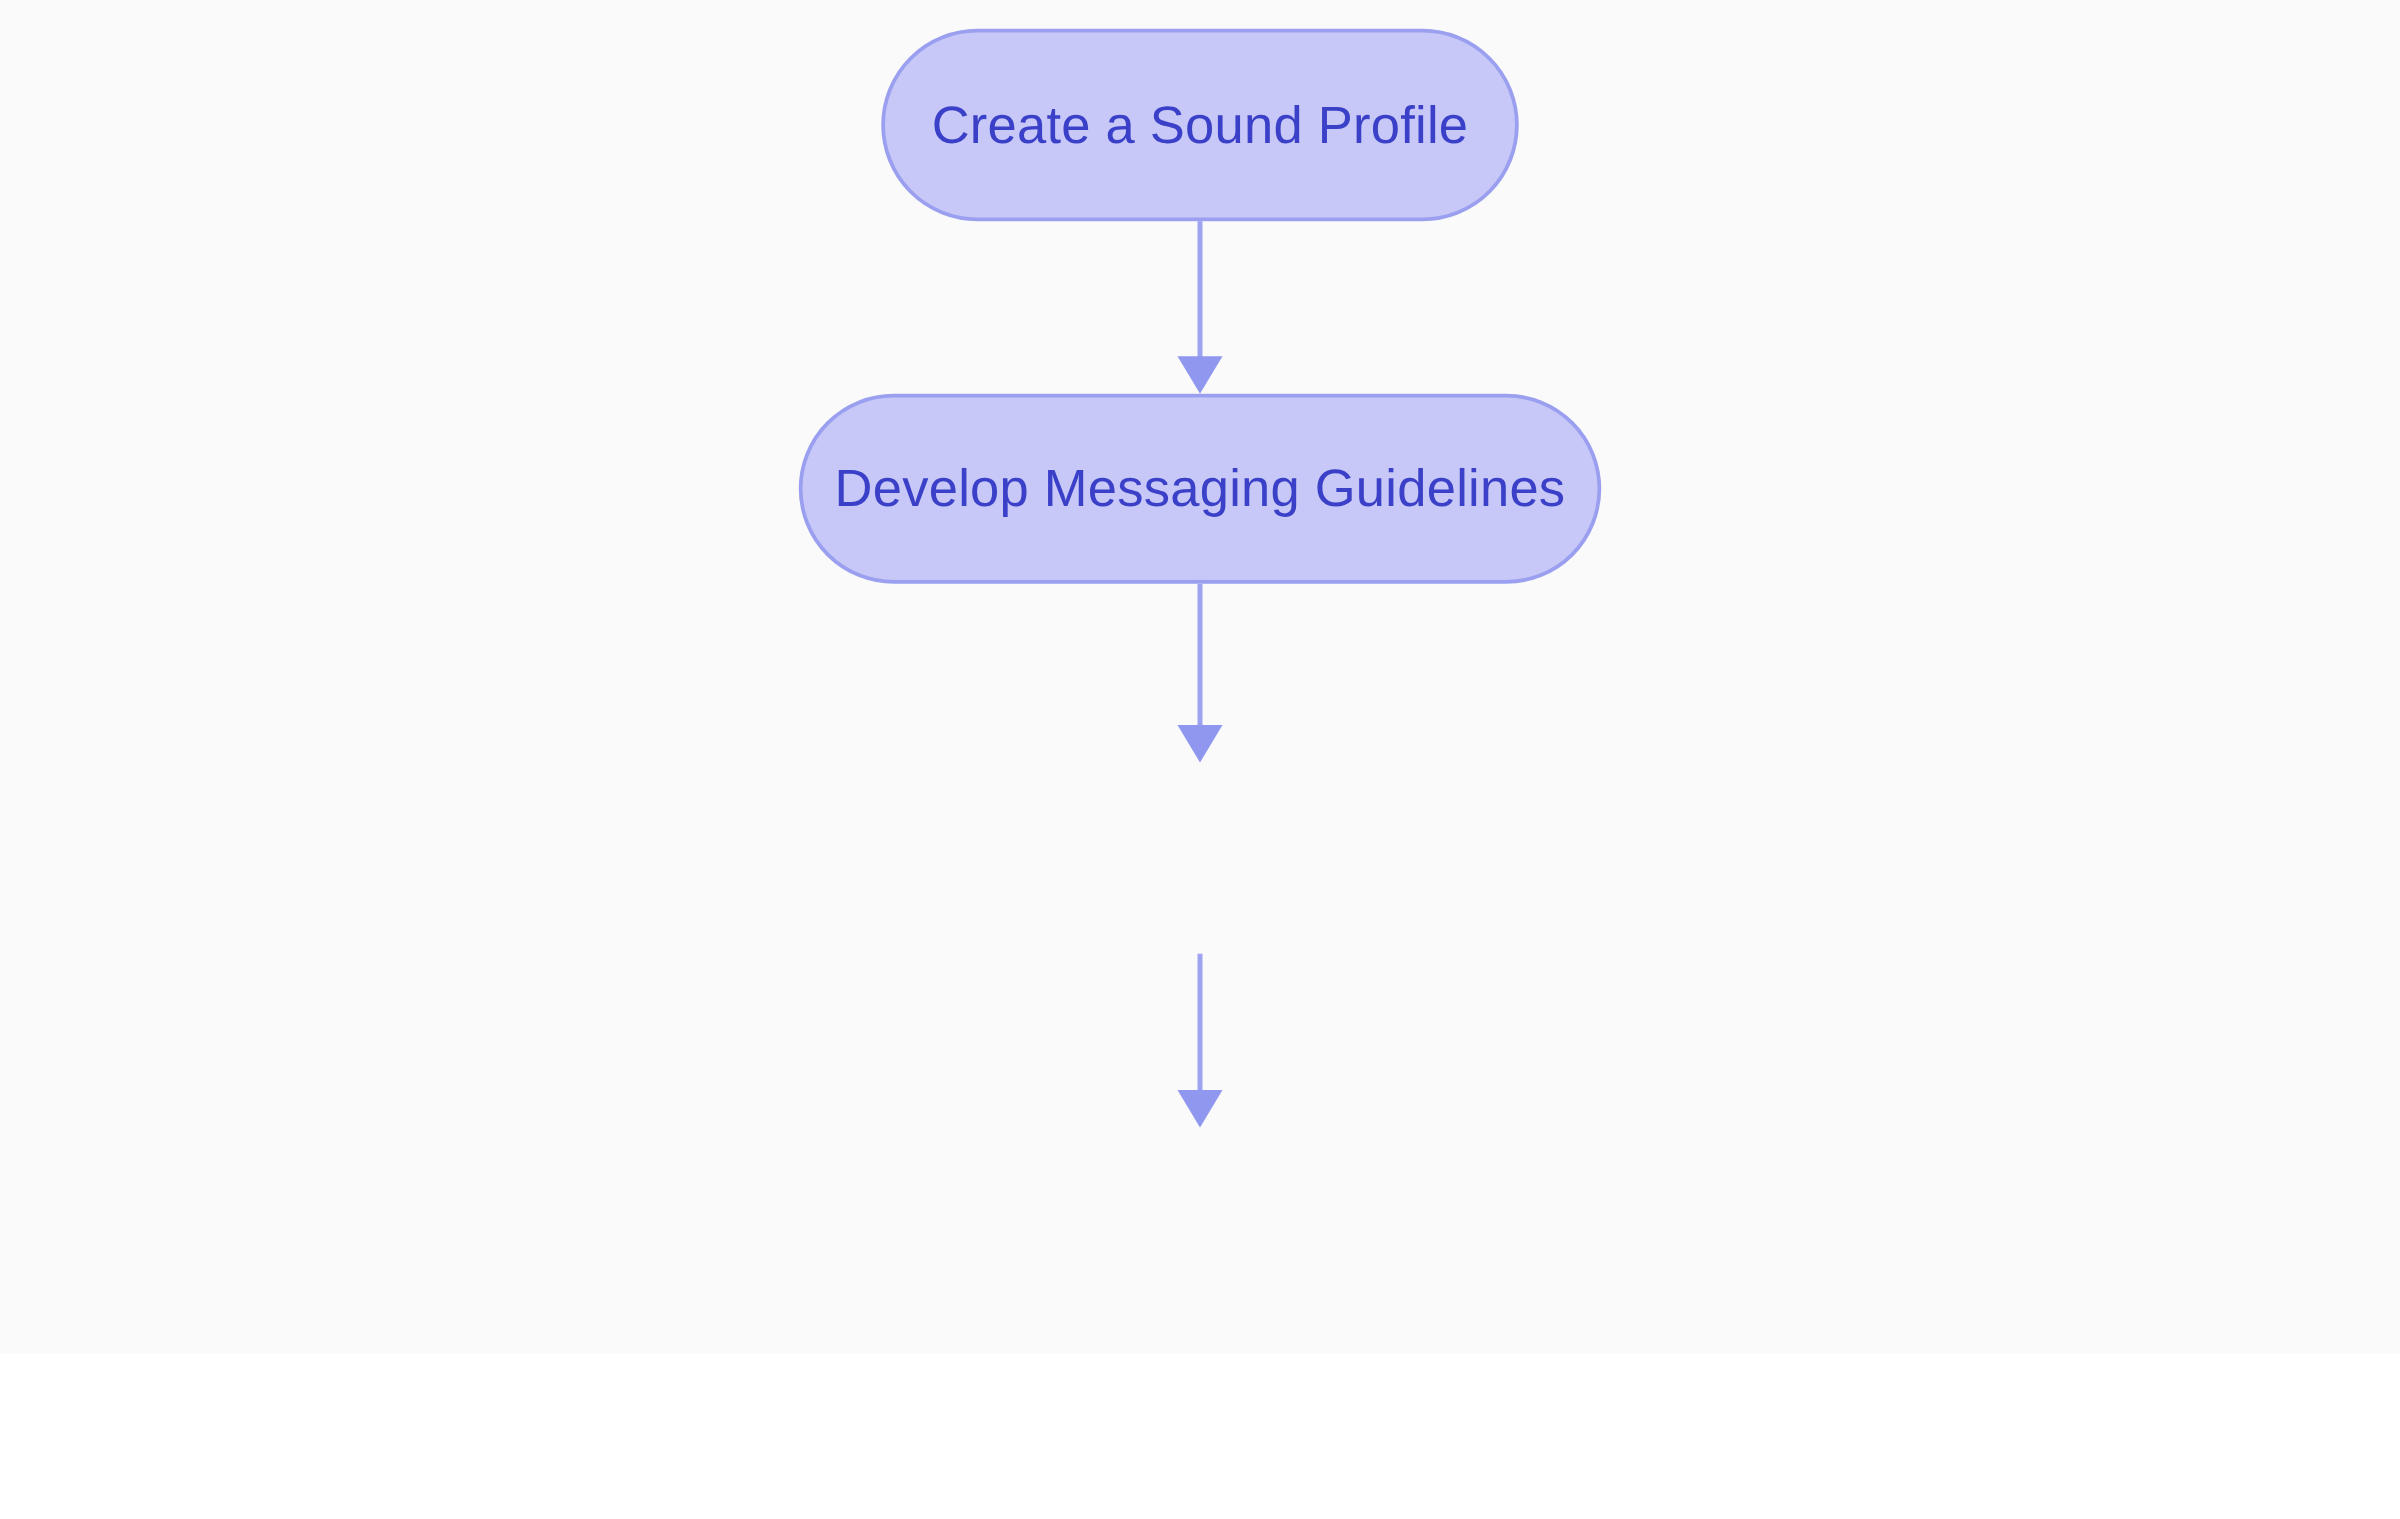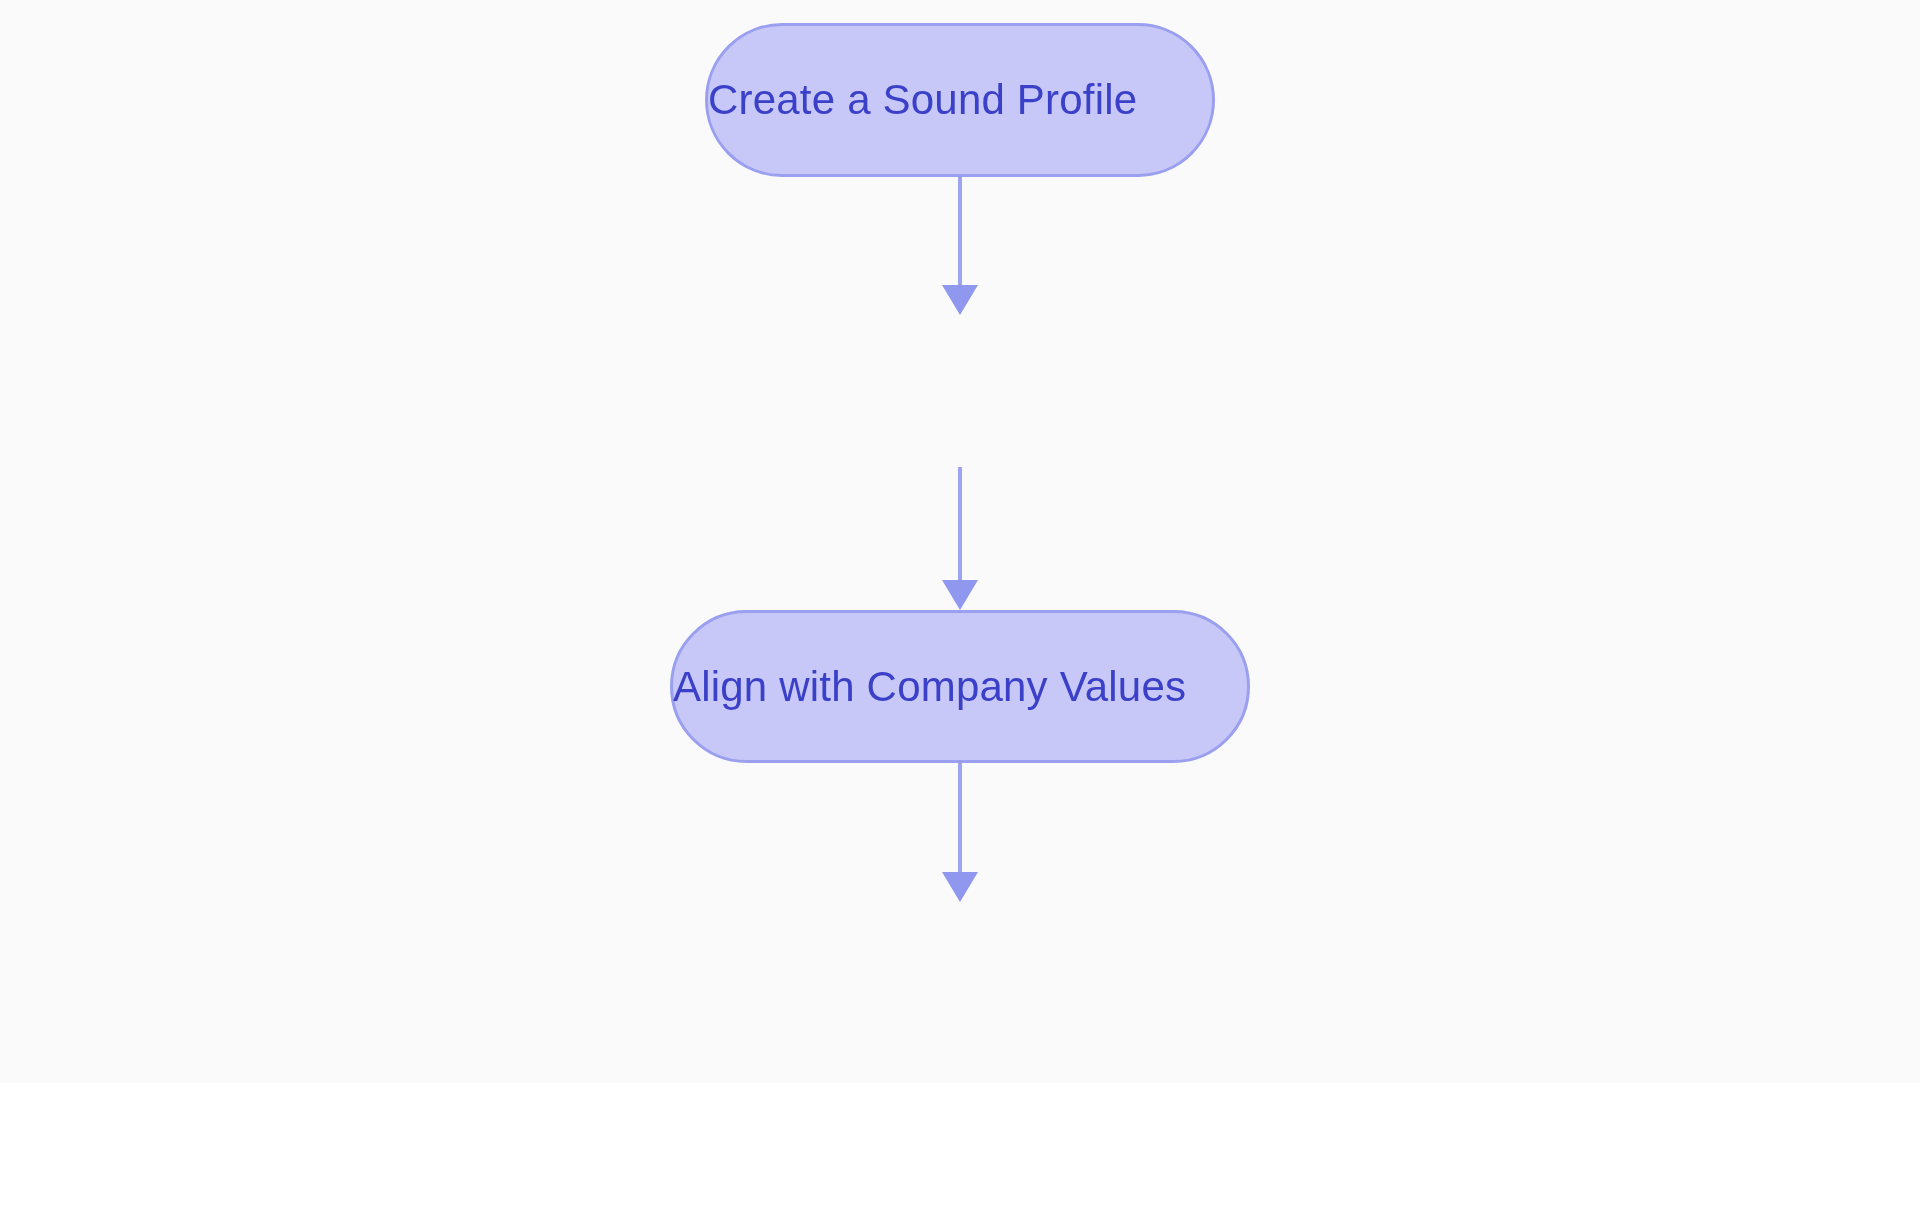--- a/index.html
+++ b/index.html
@@ -25,20 +25,21 @@
     position: absolute;
     left: 0; top: 1083px;
     width: 1920px;
     height: 132px;
     background: var(--footer-background, #ffffff);
   }
   .flow-node {
     position: absolute;
     display: flex;
     align-items: center;
+    justify-content: center;
     box-sizing: border-box;
     background: var(--node-fill, #c7c8f7);
     border: 3px solid var(--node-border, #9aa0ef);
     border-radius: 78px;
     color: var(--node-text, #3b40c8);
     font-size: 42px;
     letter-spacing: 0.2px;
     white-space: nowrap;
   }
   .node-1 { left: 705px; top: 23px;  width: 510px; height: 154px; }
@@ -74,27 +75,27 @@
 
 <div class="canvas">
 
   <div class="flow-node node-1">
     <span>Create a Sound Profile</span>
   </div>
 
   <div class="connector-line line-1"></div>
   <div class="arrowhead head-1"></div>
 
+  <div class="flow-node node-2">
+    <span>Develop Messaging Guidelines</span>
+  </div>
 
   <div class="connector-line line-2"></div>
   <div class="arrowhead head-2"></div>
 
-  <div class="flow-node node-3">
-    <span>Align with Company Values</span>
-  </div>
 
   <div class="connector-line line-3"></div>
   <div class="arrowhead head-3"></div>
 
 
 </div>
 
 <div class="footer-strip">
   
 </div>

